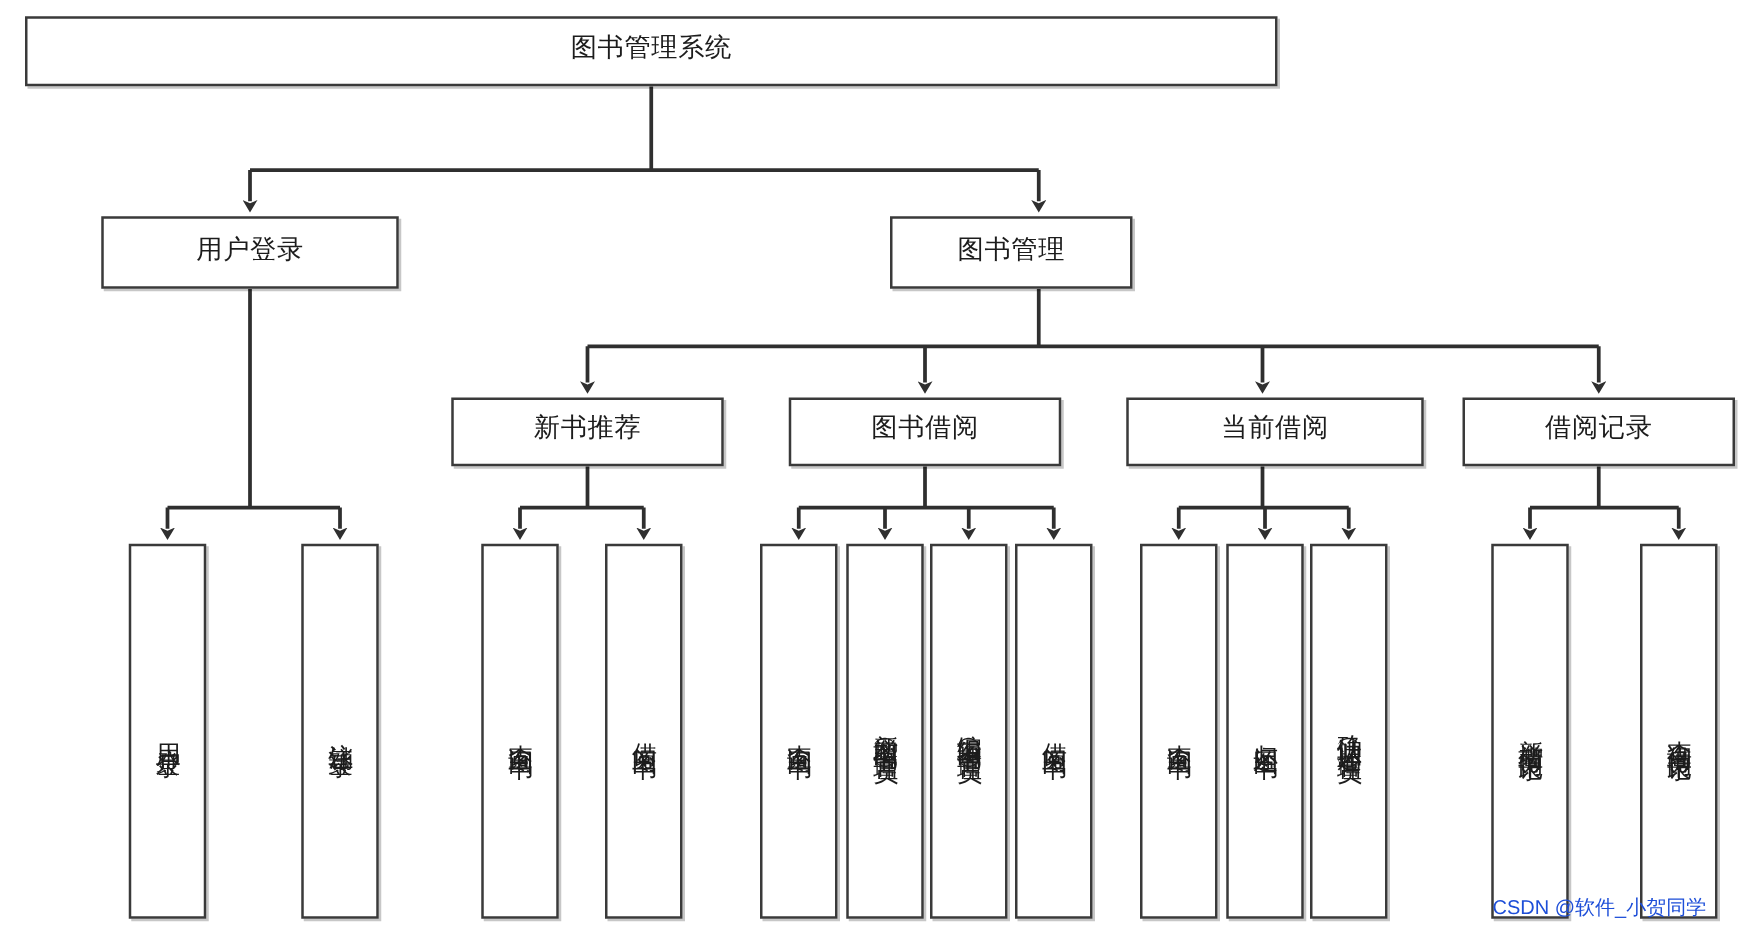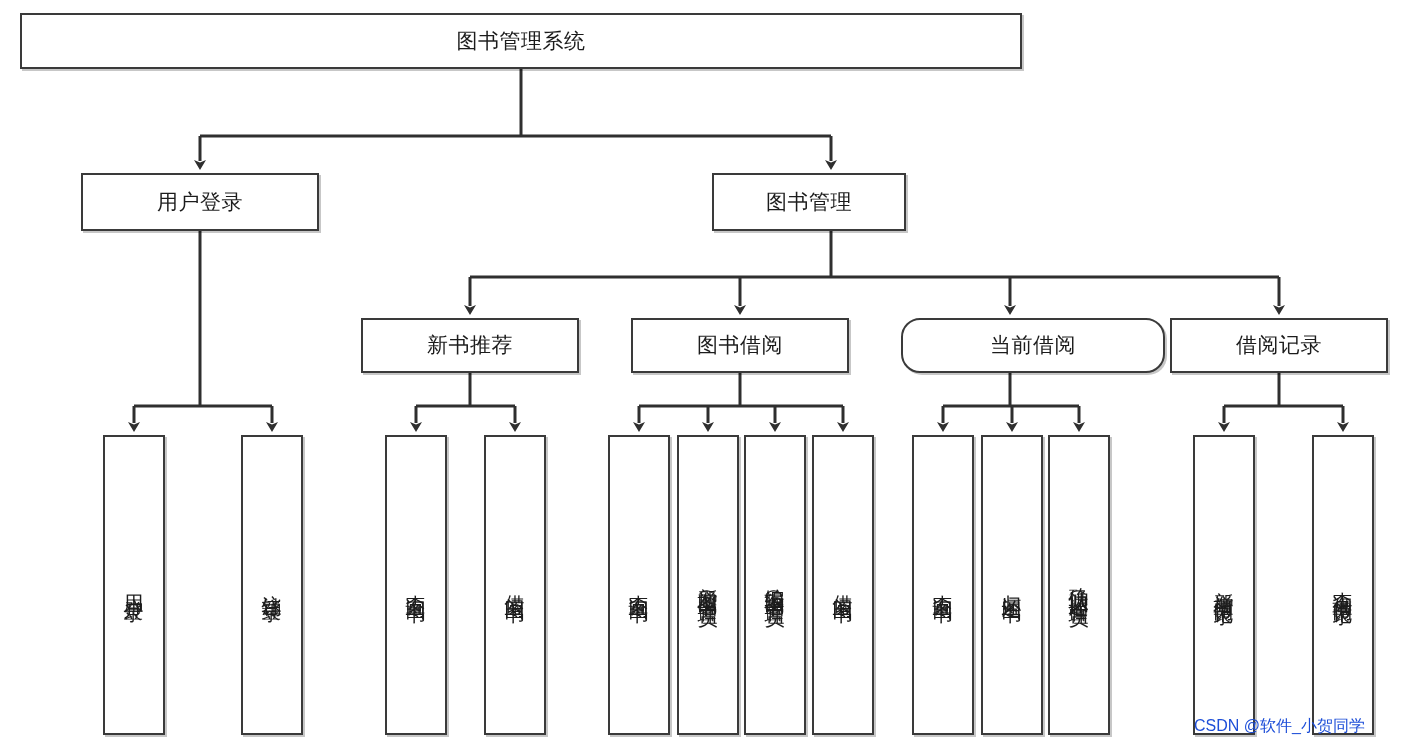--- a/index.html
+++ b/index.html
@@ -35,20 +35,21 @@
     justify-content: center;
     overflow: hidden;
   }
   .node-label-h {
     font-size: 21px;
     color: #1c1c1c;
     line-height: 1.15;
     letter-spacing: 0.5px;
     white-space: nowrap;
     text-align: center;
+    font-family: Liberation Mono, monospace;
   }
   .node-label-v {
     font-size: 20px;
     color: #1c1c1c;
     writing-mode: vertical-rl;
     text-orientation: upright;
     letter-spacing: 3px;
     line-height: 1.0;
     text-align: center;
     white-space: nowrap;
@@ -118,21 +119,21 @@
       </div>
       <div class="node-box" style="left: 712px; top: 173px; width: 194px; height: 58px;">
         <div class="node-label-h">图书管理</div>
       </div>
       <div class="node-box" style="left: 361px; top: 318px; width: 218px; height: 55px; justify-content: center;">
         <div class="node-label-h">新书推荐</div>
       </div>
       <div class="node-box" style="left: 631px; top: 318px; width: 218px; height: 55px;">
         <div class="node-label-h">图书借阅</div>
       </div>
-      <div class="node-box" style="left: 901px; top: 318px; width: 264px; height: 55px; border-radius: 19px;">
+      <div class="node-box" style="left: 901px; top: 318px; width: 238px; height: 55px;">
         <div class="node-label-h">当前借阅</div>
       </div>
       <div class="node-box" style="left: 1170px; top: 318px; width: 218px; height: 55px;">
         <div class="node-label-h">借阅记录</div>
       </div>
       <div class="node-box" style="left: 103px; top: 435px; width: 62px; height: 300px;">
         <div class="node-label-v">用户登录</div>
       </div>
       <div class="node-box" style="left: 241px; top: 435px; width: 62px; height: 300px;">
         <div class="node-label-v">注销登录</div>

